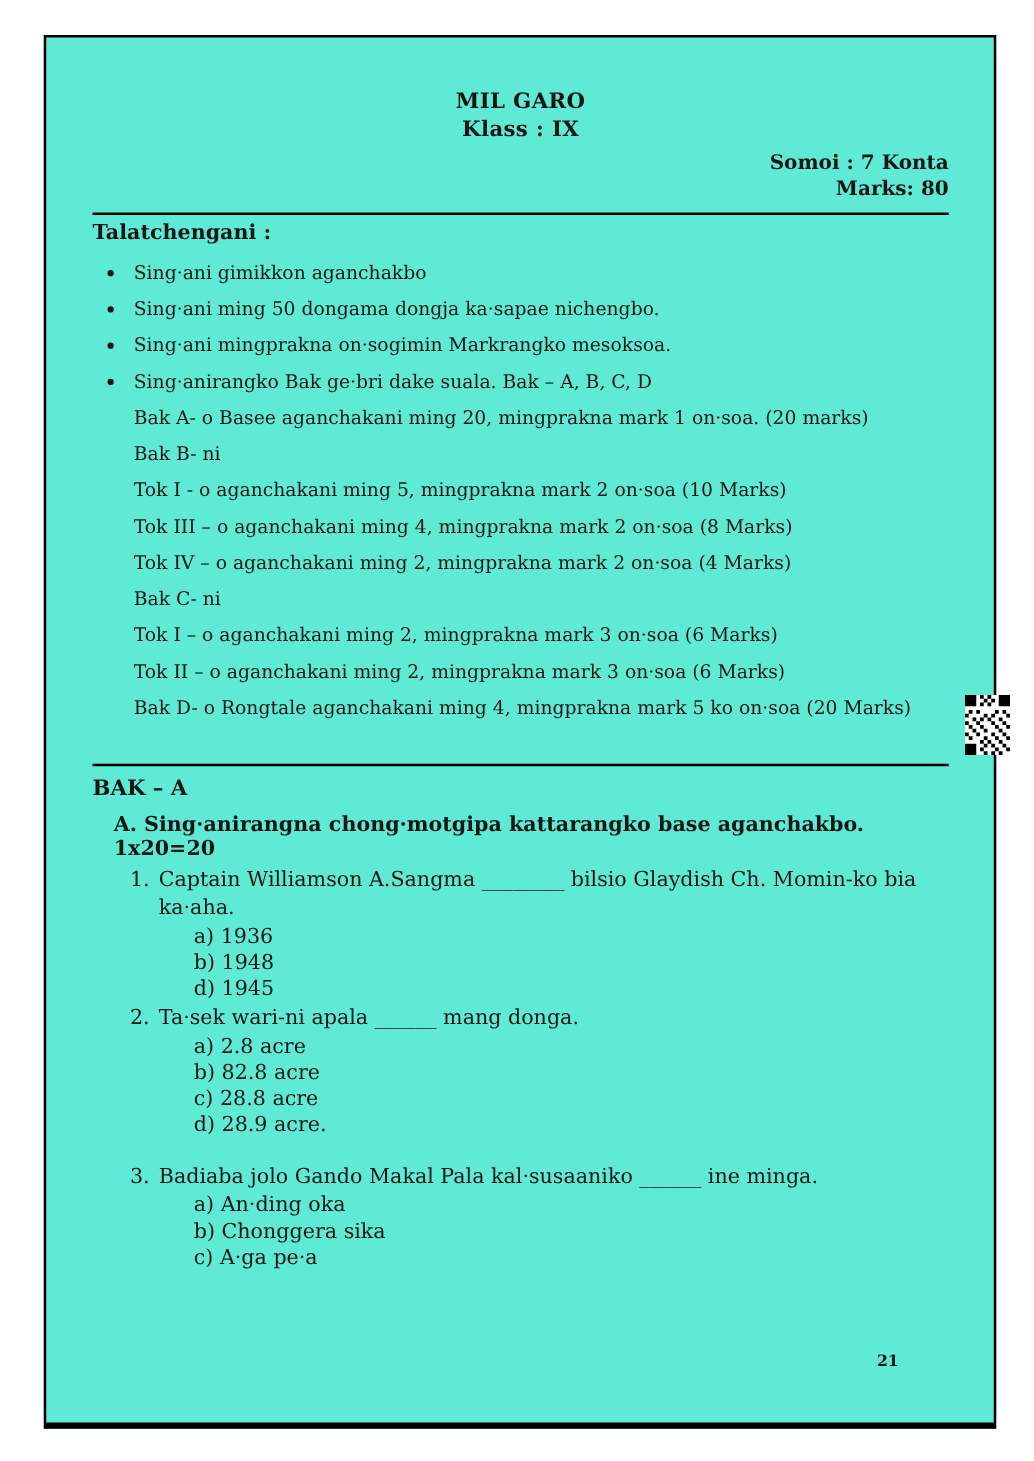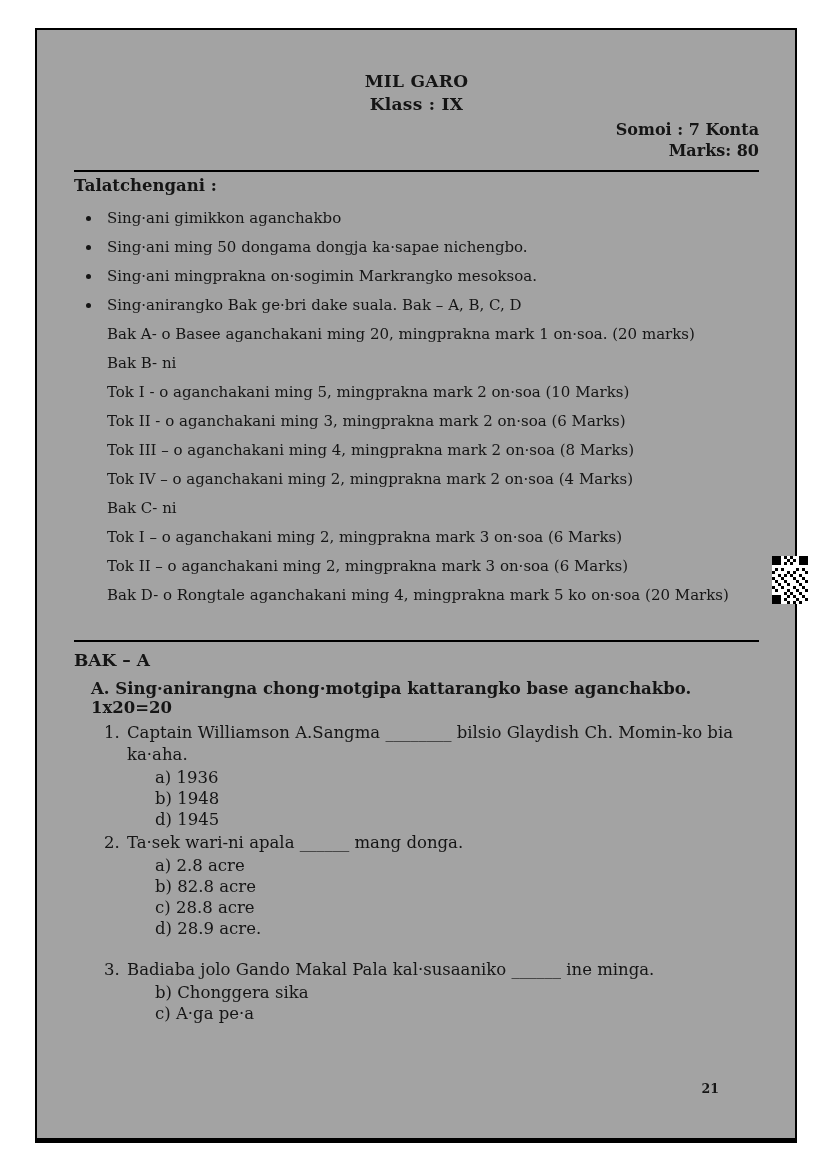--- a/index.html
+++ b/index.html
@@ -6,21 +6,21 @@
   body {
     width: 827px; height: 1169px; position: relative;
     background: #ffffff;
     font-family: "DejaVu Serif", "Liberation Serif", serif;
     color: #151515;
     overflow: hidden;
   }
   .frame {
     position: absolute; left: 35px; top: 28px; width: 758px; height: 1108px;
     border: 2px solid #000; border-bottom-width: 5px;
-    background: #a3a3a3;
+    background: #5eead4;
   }
   .content { padding: 40px 36px 0 37px; }
 
   .doc-title { text-align: center; font-weight: bold; font-size: 17px; line-height: 23px; letter-spacing: .3px; }
   .meta { text-align: right; font-weight: bold; font-size: 16px; line-height: 21px; margin-top: 3px; }
 
   hr.rule { border: none; border-top: 2.5px solid #000; margin: 9px 0 4px 0; }
   hr.rule2 { margin-top: 30px; margin-bottom: 2px; }
 
   .inst-heading { font-weight: bold; font-size: 16.5px; margin: 3px 0 9px 0; }
@@ -75,21 +75,20 @@
       <li>Sing·ani gimikkon aganchakbo</li>
       <li>Sing·ani ming 50 dongama dongja ka·sapae nichengbo.</li>
       <li>Sing·ani mingprakna on·sogimin Markrangko mesoksoa.</li>
       <li>Sing·anirangko Bak ge·bri dake suala. Bak – A, B, C, D</li>
     </ul>
 
     <div class="details">
       <p>Bak A- o Basee aganchakani ming 20, mingprakna mark 1 on·soa. (20 marks)</p>
       <p>Bak B- ni</p>
       <p>Tok I - o  aganchakani ming 5, mingprakna mark 2 on·soa (10 Marks)</p>
-      <p>Tok II - o aganchakani ming 3, mingprakna mark 2 on·soa (6 Marks)</p>
       <p>Tok III – o aganchakani ming 4, mingprakna mark 2 on·soa (8 Marks)</p>
       <p>Tok IV – o aganchakani ming 2, mingprakna mark 2 on·soa (4 Marks)</p>
       <p>Bak C- ni</p>
       <p>Tok I – o aganchakani ming 2, mingprakna mark 3 on·soa (6 Marks)</p>
       <p>Tok II – o aganchakani ming 2, mingprakna mark 3 on·soa (6 Marks)</p>
       <p class="justify">Bak D- o Rongtale aganchakani ming 4, mingprakna mark 5 ko on·soa (20 Marks)</p>
     </div>
 
     <hr class="rule rule2">
 
@@ -121,20 +120,21 @@
             <div class="option">d) 28.9 acre.</div>
           </div>
         </div>
       </div>
 
       <div class="question gap-before">
         <span class="qnum">3.</span>
         <div class="qbody">
           <div class="qtext">Badiaba jolo Gando Makal Pala kal·susaaniko ______ ine minga.</div>
           <div class="options">
+            <div class="option">a) An·ding oka</div>
             <div class="option">b)  Chonggera sika</div>
             <div class="option">c)  A·ga pe·a</div>
           </div>
         </div>
       </div>
 
     </div>
   </div>
 
   <div class="page-number">21</div>

